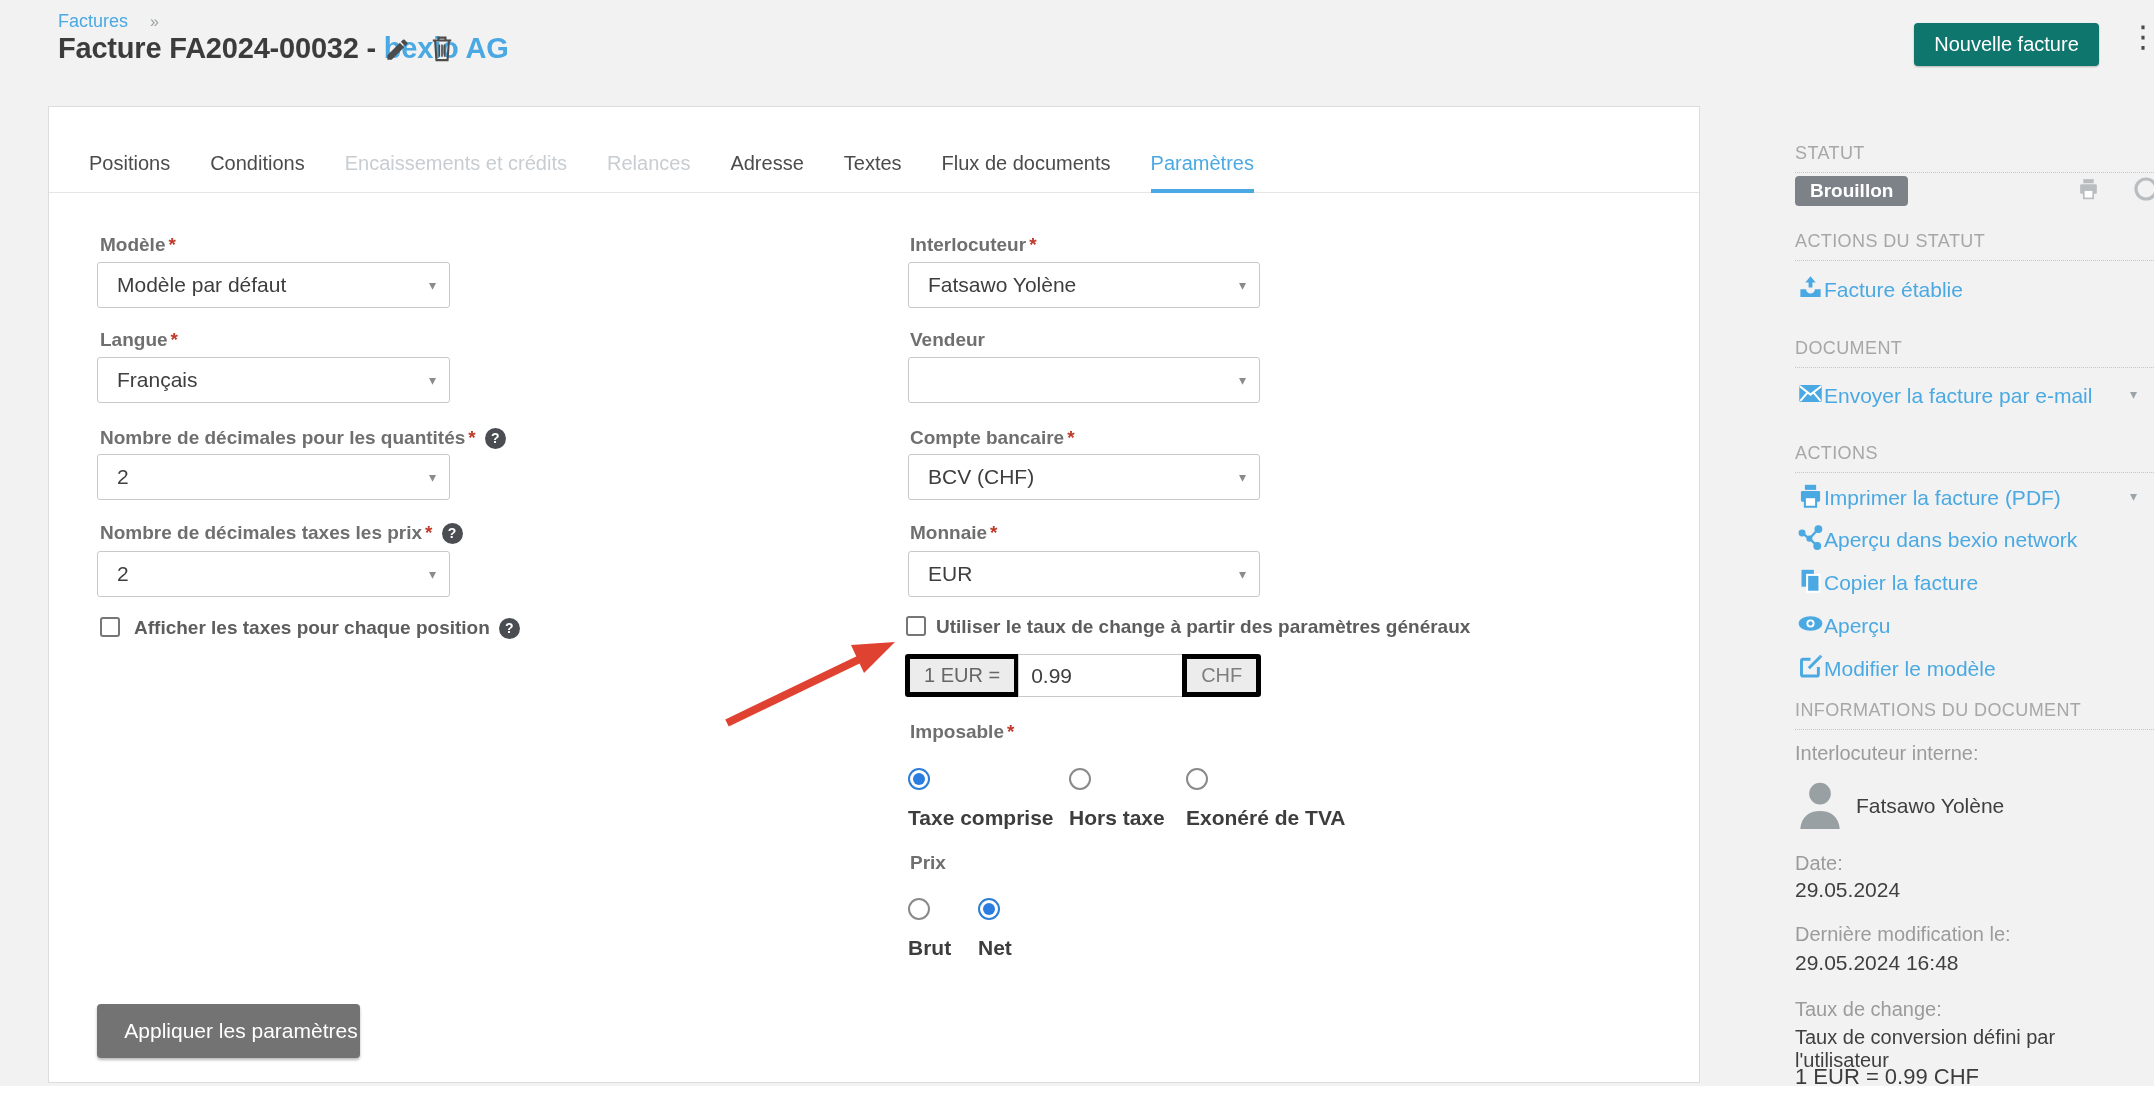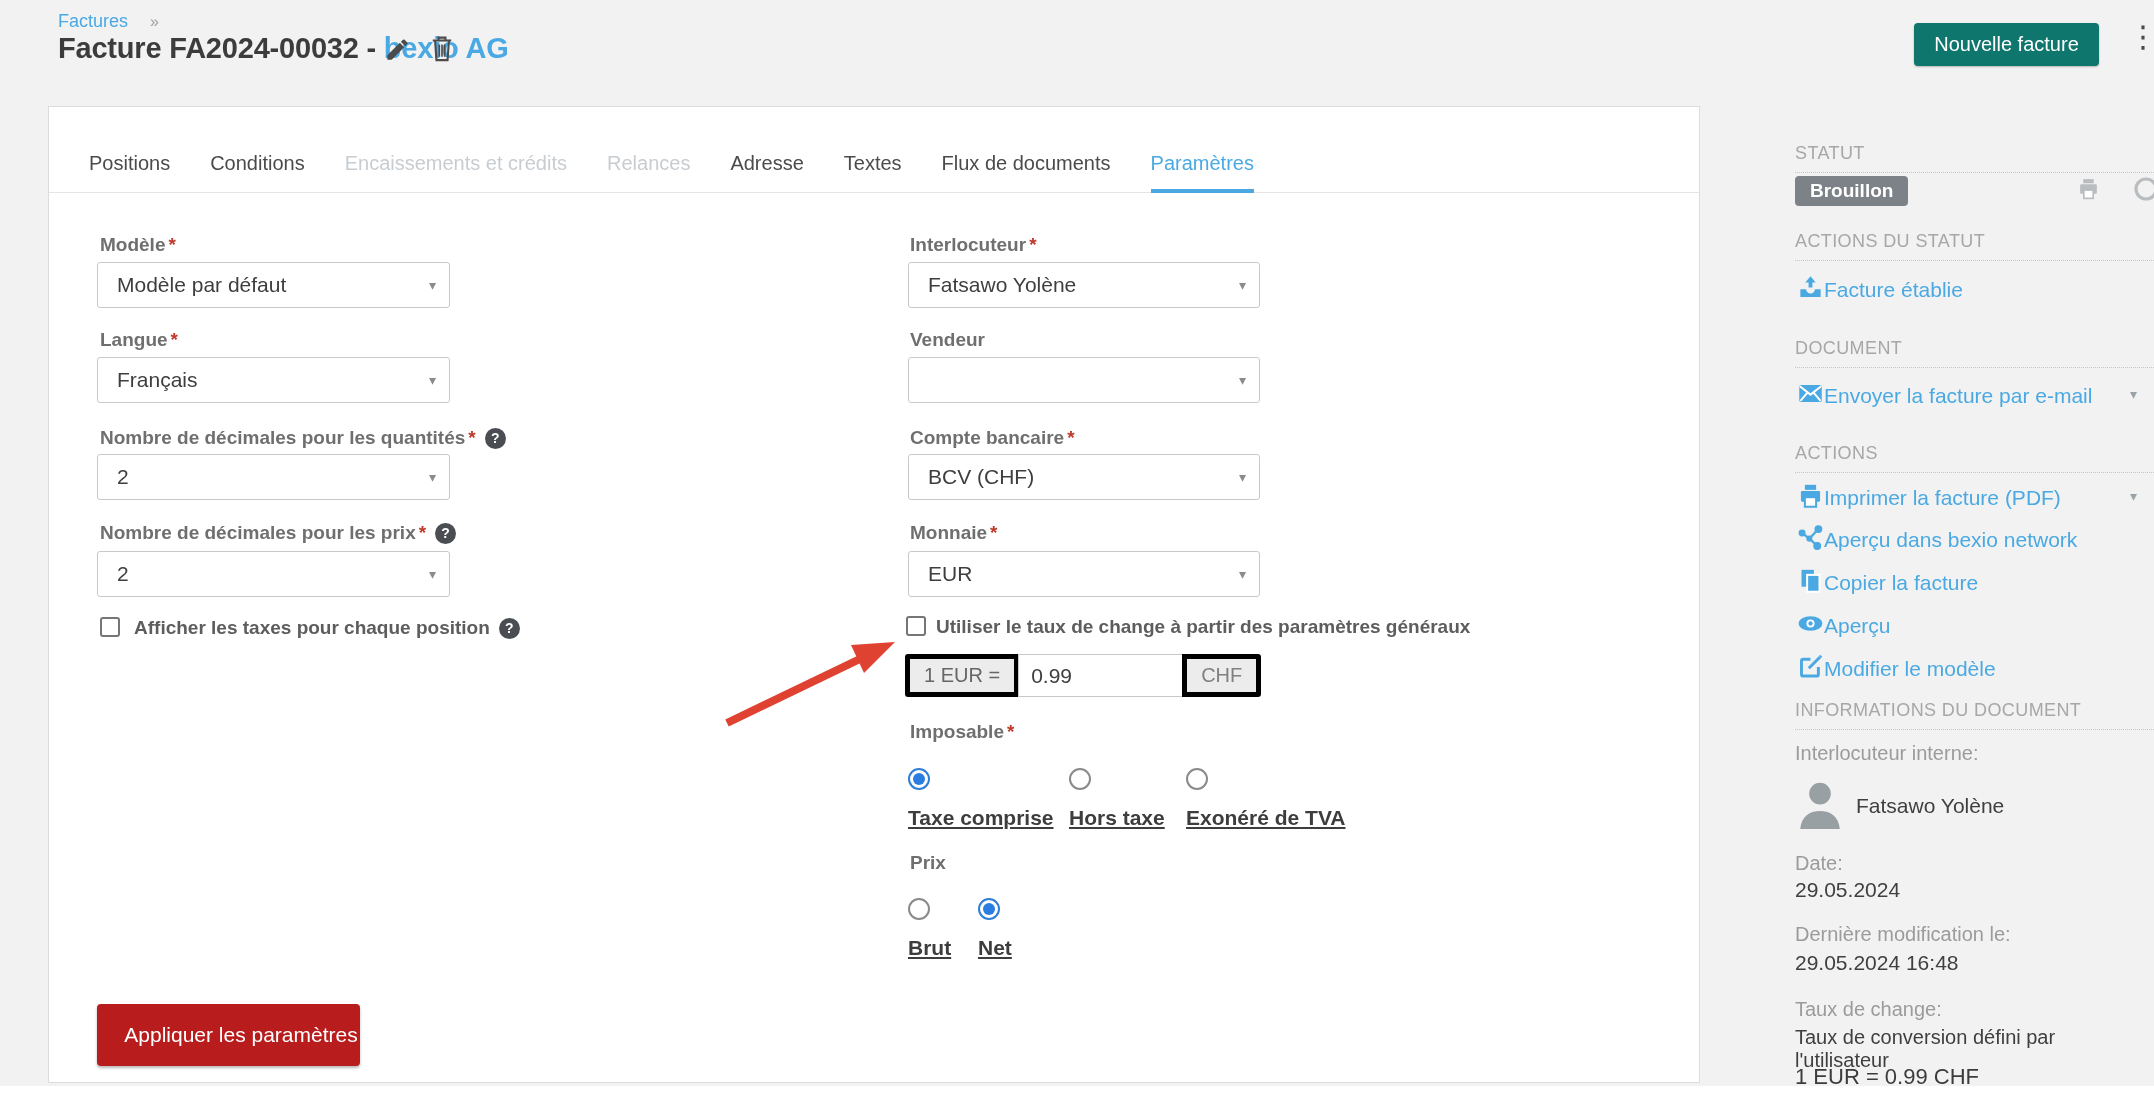--- a/index.html
+++ b/index.html
@@ -65,24 +65,24 @@
     display:flex; align-items:center; padding:0 14px; border-radius:3px 0 0 3px;
   }
   .rate-suffix { border-radius:0 3px 3px 0; margin-left:-1px; color:#808080; }
   .rate-input {
     width:165px; border:1px solid #c9c9c9; margin-left:-1px; font-size:21px; color:#3e3e3e;
     padding:0 12px; font-family:inherit; outline:none;
   }
   .radio { width:22px; height:22px; border:2px solid #8a8a8a; border-radius:50%; background:#fff; display:flex; align-items:center; justify-content:center; cursor:pointer; }
   .radio.checked { border-color:#2e7ed8; }
   .radio .dot { width:12px; height:12px; border-radius:50%; background:#2b7de0; }
-  .radiolbl { font-size:21px; font-weight:700; color:#3d3d3d;text-decoration:underline; }
+  .radiolbl { font-size:21px; font-weight:700; color:#3d3d3d; }
   .btn-blue {
-    left:97px; top:1004px; width:263px; height:62px;
-    background:#b91c1c; color:#fff; font-size:21px; border:none; border-radius:4px;
+    left:97px; top:1004px; width:263px; height:54px;
+    background:#737373; color:#fff; font-size:21px; border:none; border-radius:4px;
     box-shadow:0 2px 3px rgba(0,0,0,.28); cursor:pointer; font-family:inherit;padding-left:25px;
   }
 
   
   .sidehdr {
     font-size:18px; color:#a7a7a7; letter-spacing:.4px; width:359px;
     border-bottom:1px dotted #c6c6c6; padding-bottom:8px;
   }
   .badge {
     background:#7c8287; color:#fff; font-size:19px; font-weight:700;
@@ -164,21 +164,21 @@
   <span>Nombre de décimales pour les quantités</span>
   <span class="asterisk">*</span>
   <span class="qicon">?</span>
 </div>
 <div class="abs select" style="left:97px; top:454px; width:353px;">
   <span>2</span>
   <span class="caret">▾</span>
 </div>
 
 <div class="abs lbl" style="left:100px; top:522px;">
-  <span>Nombre de décimales pour les prix</span>
+  <span>Nombre de décimales taxes les prix</span>
   <span class="asterisk">*</span>
   <span class="qicon">?</span>
 </div>
 <div class="abs select" style="left:97px; top:551px; width:353px;">
   <span>2</span>
   <span class="caret">▾</span>
 </div>
 
 <span class="abs chk" style="left:100px; top:617px;"></span>
 <div class="abs chklbl" style="left:134px; top:617px;">

